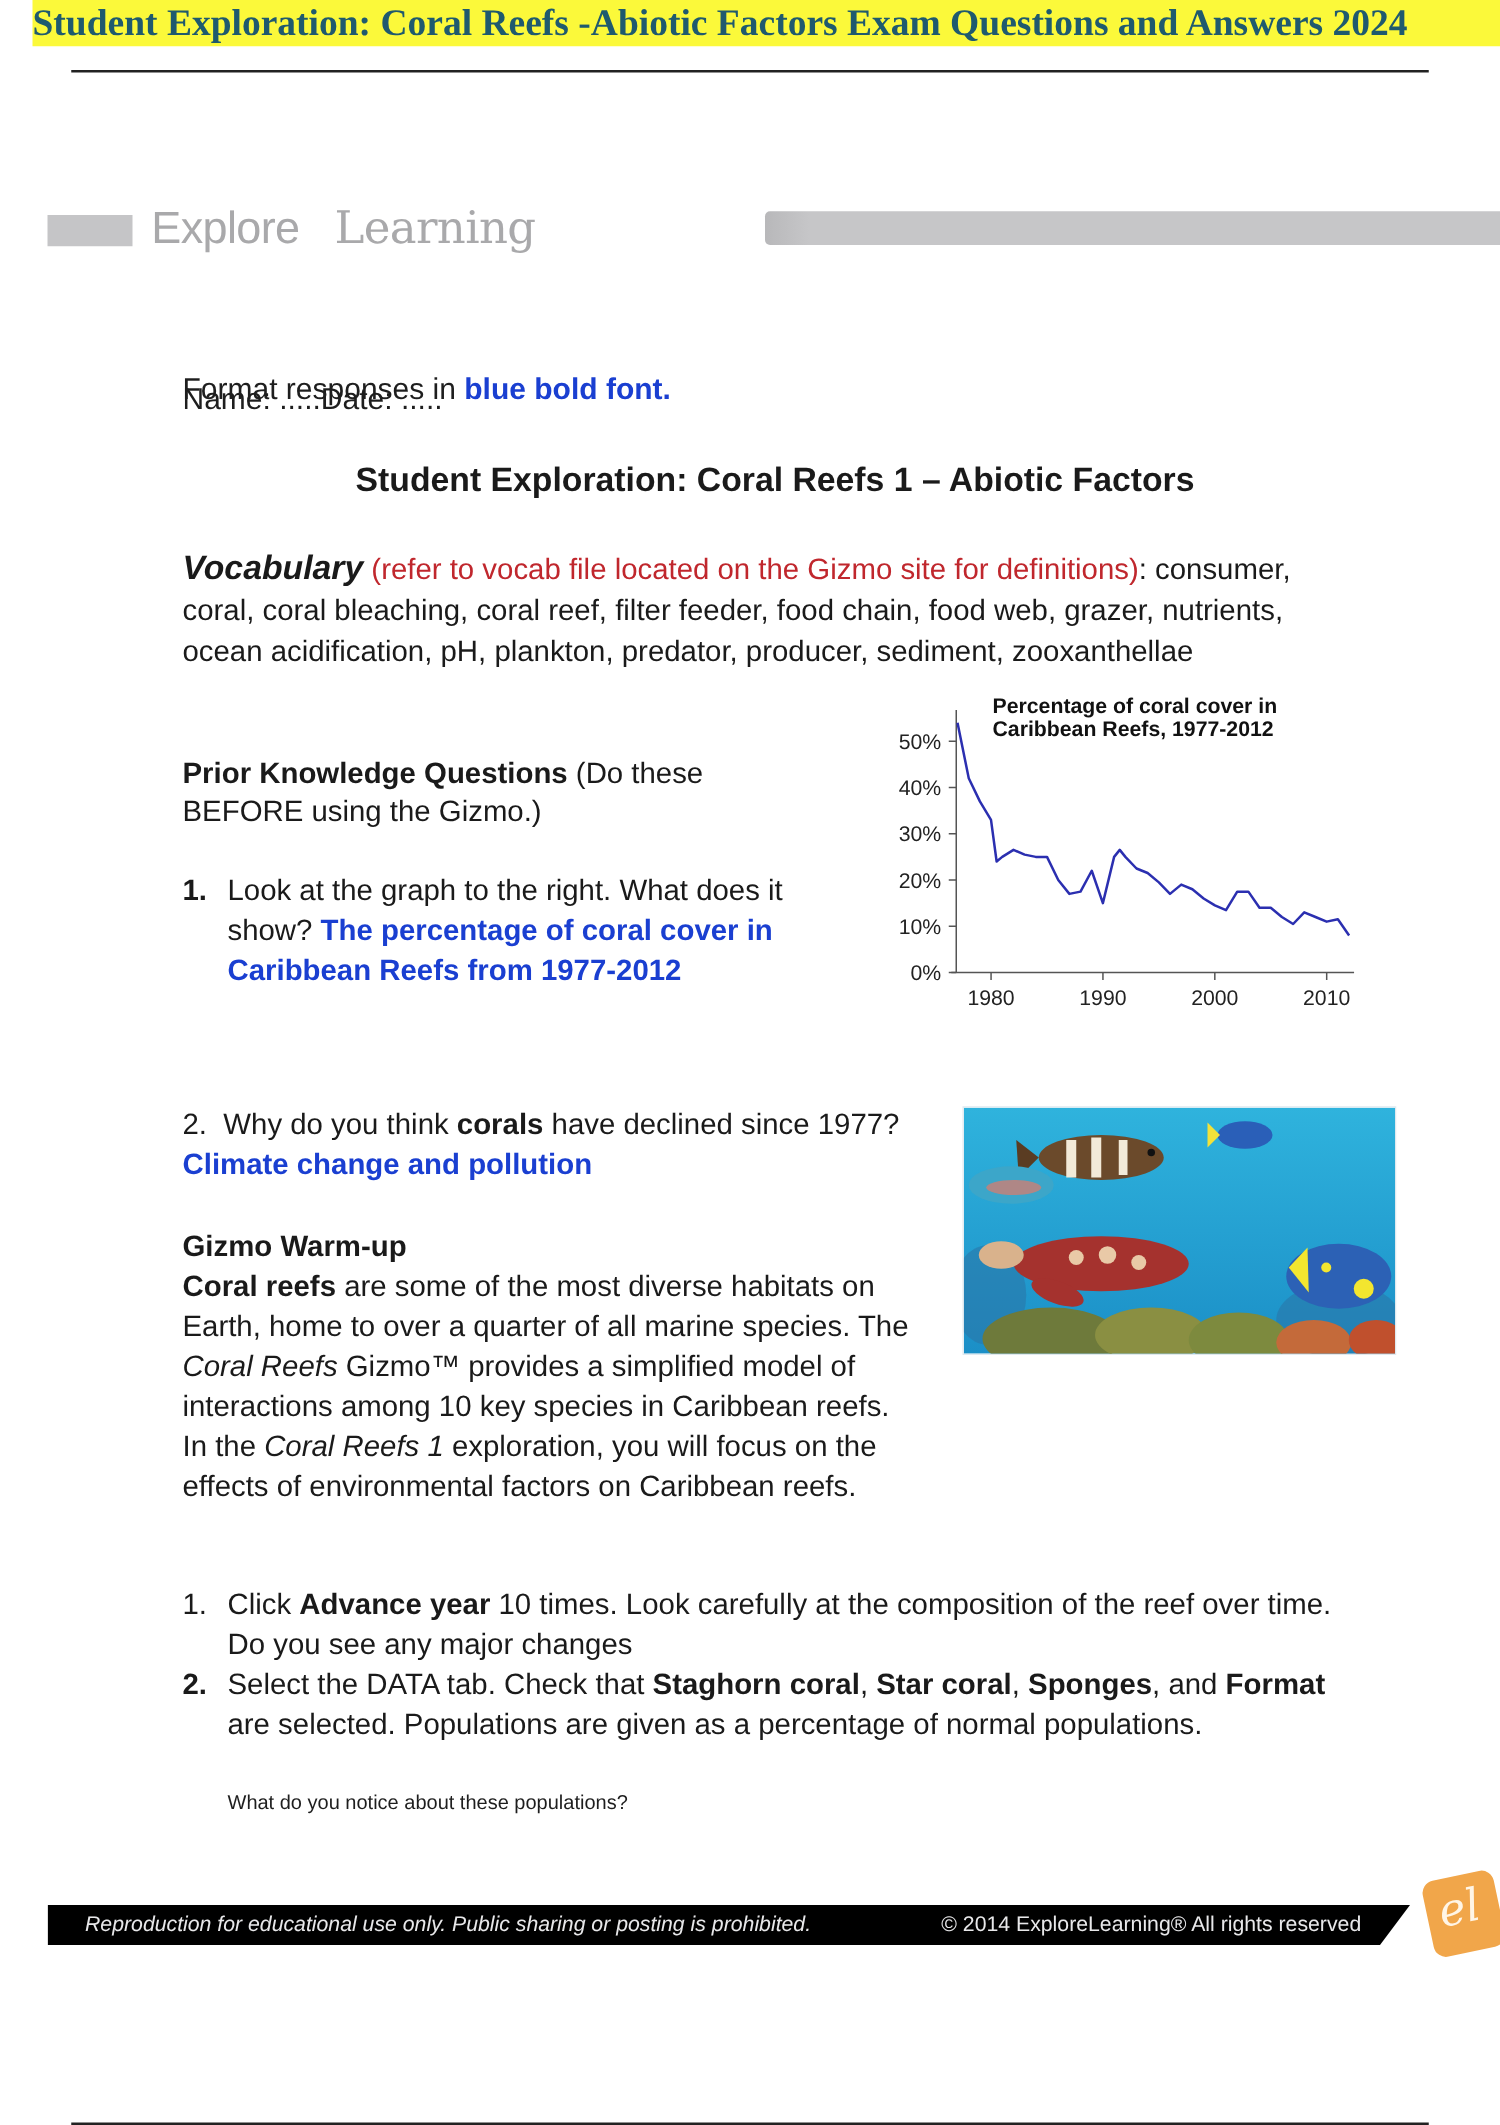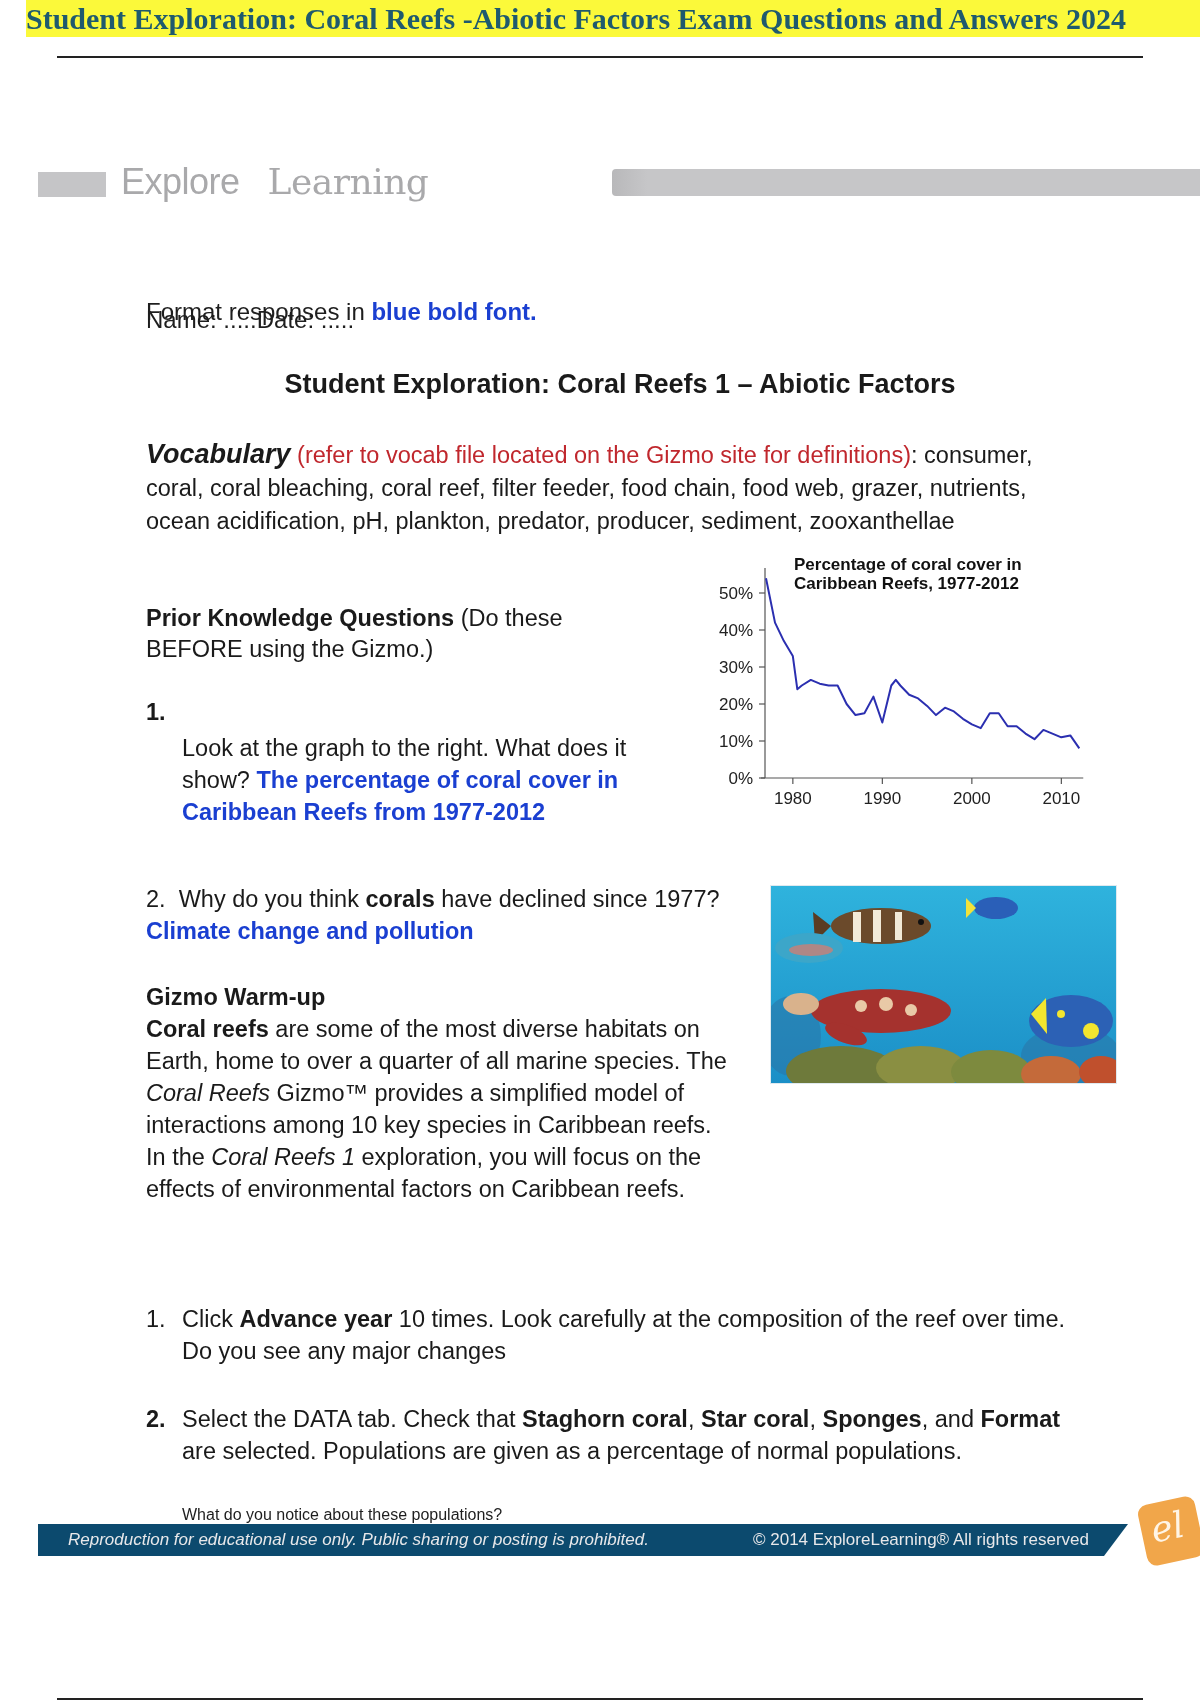--- a/index.html
+++ b/index.html
@@ -26,27 +26,27 @@
   .txt { font-size: 24px; line-height: 32px; color: #1e1e1e; }
   .blue { color: #1a3fd1; font-weight: bold; }
   .red { color: #c0272d; }
   b { font-weight: bold; }
   .title2 { left: 0; width: 1240px; top: 369px; text-align: center; font-size: 27px; font-weight: bold; }
   .vocab { left: 146px; top: 438px; width: 940px; font-size: 23.5px; line-height: 33px; }
   .vocab .vhead { font-size: 27px; font-weight: bold; font-style: italic; }
   .pkq { left: 146px; top: 603px; width: 470px; font-size: 23.5px; line-height: 31px; }
   .numlist { position: absolute; font-size: 23.5px; line-height: 32px; }
   .numlist .num { position: absolute; left: 0; top: 0; }
-  .numlist .body { margin-left: 36px; margin-top: 36px; }
+  .numlist .body { margin-left: 36px; }
   .chart { left: 700px; top: 548px; width: 400px; height: 275px; }
   .chart svg { overflow: visible; }
   .photo { left: 770px; top: 885px; width: 345px; height: 197px; overflow: hidden; border: 1px solid #dfe9ef; }
   .warm { left: 146px; top: 981px; width: 590px; font-size: 23.5px; line-height: 32px; }
   .steps { left: 146px; top: 1267px; width: 940px; }
-  .footer-bar { left: 38px; top: 1524px; width: 1090px; height: 32px; background: #0c4a6e;
+  .footer-bar { left: 38px; top: 1524px; width: 1090px; height: 32px; background: #000000;
     clip-path: polygon(0 0, 100% 0, 97.8% 100%, 0 100%); }
   .footer-left { position: absolute; left: 30px; top: 6px; font-size: 17px; font-style: italic; color: #e8e8ea; white-space: nowrap; }
   .footer-right { position: absolute; left: 715px; top: 6px; font-size: 17px; color: #e8e8ea; white-space: nowrap; }
   .el-logo { left: 1142px; top: 1500px; width: 58px; height: 62px; background: #f1a64a; border-radius: 10px; transform: rotate(-12deg); }
 </style>
 </head>
 <body>
 
 <div class="abs banner">Student Exploration: Coral Reefs -Abiotic Factors Exam Questions and Answers 2024</div>
 <div class="abs rule" style="top:56px;"></div>

